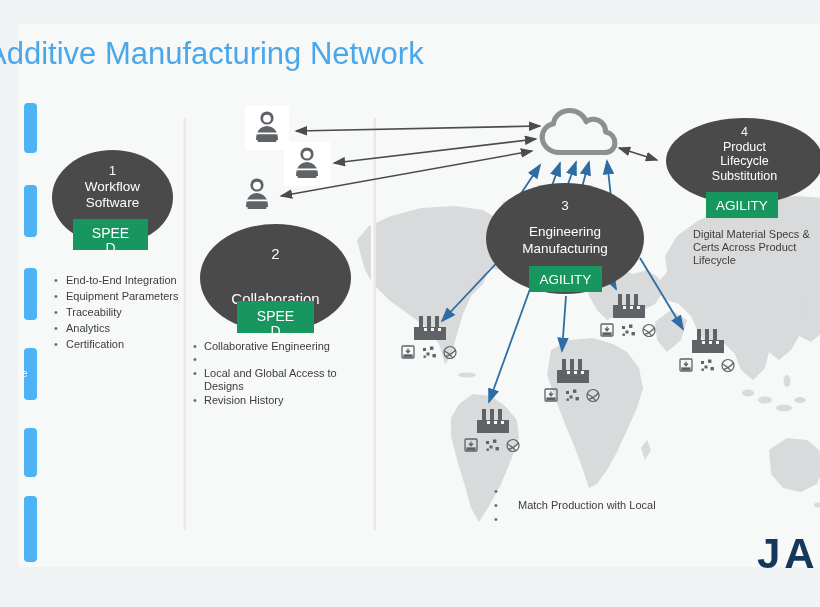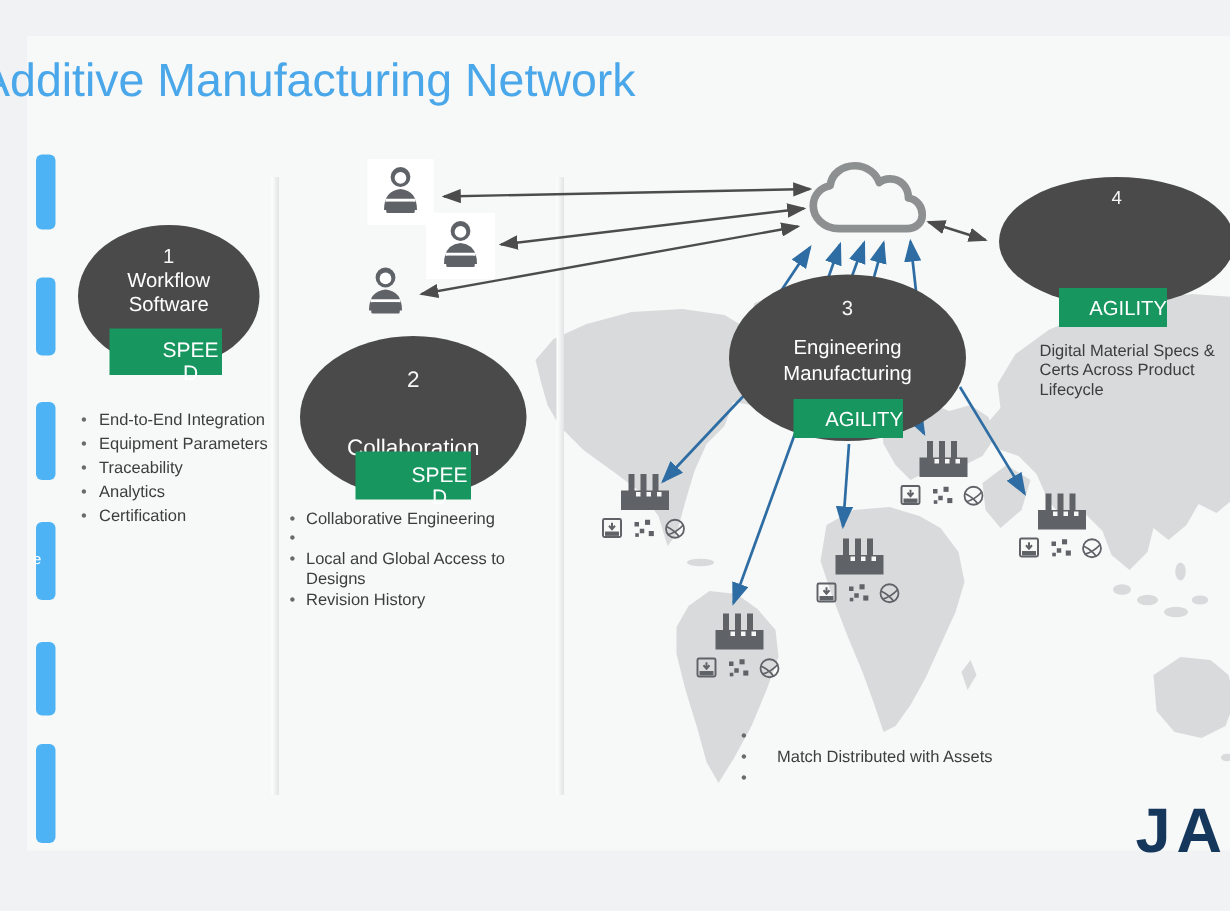--- a/index.html
+++ b/index.html
@@ -28,21 +28,21 @@
 
   
   .divider{position:absolute;top:118px;height:412px;width:5px;
            background:linear-gradient(to right,#ffffff,#e2e3e4);z-index:2;}
 
   
   .bubble{position:absolute;background:var(--ellipse-gray);border-radius:50%;color:#fff;
           text-align:center;z-index:3;display:flex;flex-direction:column;align-items:center;}
   .bubble .num{opacity:.95;}
   .badge{position:absolute;background:var(--badge-green);color:#fff;text-align:center;
-         display:flex;align-items:center;justify-content:flex-end;z-index:4;}
+         display:flex;align-items:center;justify-content:center;z-index:4;}
   .badge .wrapword{display:inline-block;width:42px;word-break:break-all;line-height:15px;margin-top:13px;}
 
   
   ul.bullets{list-style:none;position:absolute;z-index:3;color:var(--text-dark);}
   ul.bullets li{display:flex;}
   ul.bullets .blt{color:#6a6a6a;flex:0 0 auto;}
   ul.bullets .blt-text{white-space:pre-line;}
 
   #bullets-1{left:54px;top:272px;width:150px;font-size:11px;line-height:16px;}
   #bullets-1 .blt{width:12px;}
@@ -258,29 +258,30 @@
   </div>
   <div class="badge" style="left:529px;top:266px;width:73px;height:26px;font-size:13.5px">
     <span>AGILITY</span>
   </div>
   <ul class="bullets" id="bullets-3">
       <li>
         <span class="blt">•</span>
       </li>
       <li>
         <span class="blt">•</span>
-        <span class="blt-text">Match Distributed with Assets</span>
+        <span class="blt-text">Match Production with Local</span>
       </li>
       <li>
         <span class="blt">•</span>
       </li>
     </ul>
 
   <div class="bubble" style="left:666px;top:118px;width:157px;height:86px;padding-top:7px;font-size:12.5px;line-height:14.5px">
     <div class="num">4</div>
+    <div style="width:92px">Product Lifecycle Substitution</div>
   </div>
   <div class="badge" style="left:706px;top:192px;width:72px;height:26px;font-size:13.5px">
     <span>AGILITY</span>
   </div>
   <div class="note">Digital Material Specs &amp;
 Certs Across Product
 Lifecycle</div>
 
   <div class="factory" style="left:399px;top:314px">
     <svg width="64" height="46">

